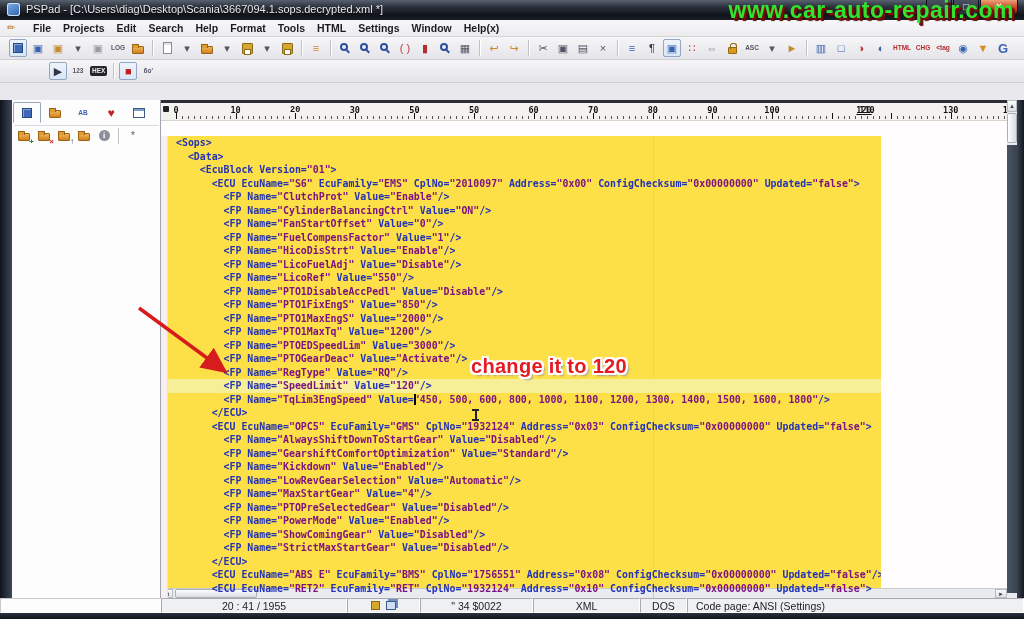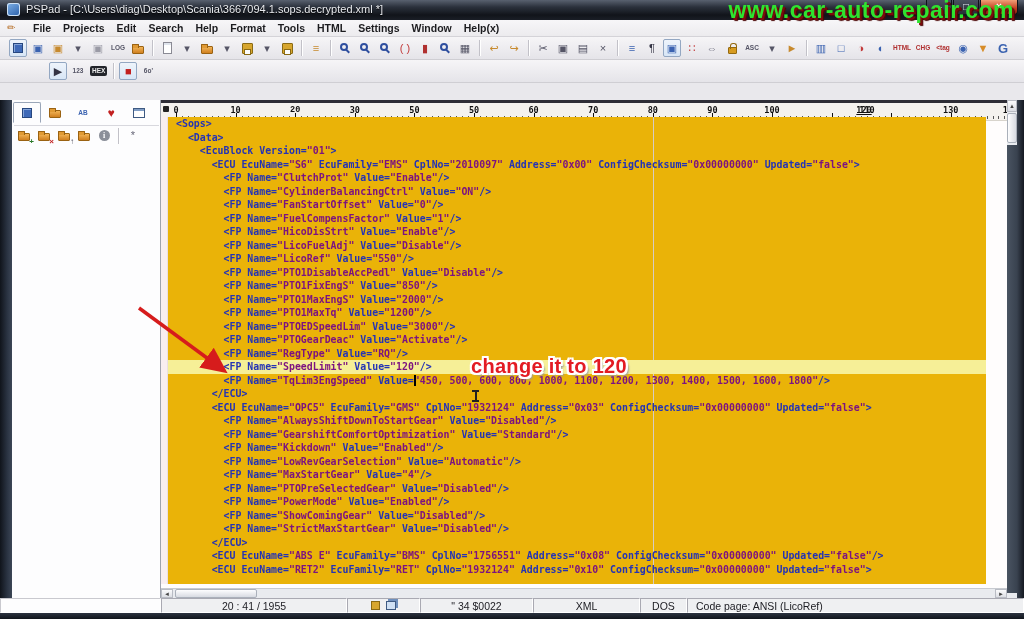--- a/index.html
+++ b/index.html
@@ -76,21 +76,21 @@
   .tindent{width:16px;height:16px;border-left:1px dotted #a0a0a8;border-bottom:1px dotted #a0a0a8;margin-left:7px;margin-bottom:8px}
 
   
   #editor{position:absolute;left:161px;top:100px;width:846px;height:498px;background:#fffdfd;overflow:hidden}
   #ruler{position:absolute;left:0;top:0;width:846px;height:21px;background:#f4f2ee;border-top:3px solid #2e2e36;border-bottom:1px solid #d8d4cc}
   #ruler::before{content:"";position:absolute;left:2px;top:3px;width:6px;height:6px;background:#222;border-radius:1px}
   .rnum{position:absolute;top:2px;transform:translateX(-50%);font-family:"DejaVu Sans Mono",monospace;font-size:8.5px;font-weight:bold;color:#111}
   .ticks{position:absolute;left:14.5px;right:0;bottom:1px;background-repeat:repeat-x}
   .ticks.minor{height:3px;background-image:repeating-linear-gradient(to right,#555 0 1px,transparent 1px 5.96px)}
   .ticks.major{height:6px;background-image:repeating-linear-gradient(to right,#111 0 1px,transparent 1px 59.6px)}
-  #viewport{position:absolute;left:0;top:17px;width:825px;height:467px;overflow:hidden;background:#eab308}
+  #viewport{position:absolute;left:0;top:36px;width:720px;height:467px;overflow:hidden;background:#fde047}
   #gutterstrip{position:absolute;left:0;top:0;width:7px;height:467px;background:#f8eef0;border-right:1px solid #eadfe2;z-index:4}
   #col80{position:absolute;left:492px;top:0;width:1px;height:467px;background:#d6ccc4;z-index:1}
   #code-lines{position:absolute;left:0;top:0;width:100%;z-index:2}
   .cl{height:13.5px;line-height:13.5px;padding-left:15px;white-space:pre;
     font-family:"DejaVu Sans Mono",monospace;font-size:9.9px;font-weight:600;color:#2433b5}
   .cl .v{color:#7c1380}
   .cl.hl{background:#f6ef97}
   #caret{position:absolute;width:1.5px;height:11px;background:#000;z-index:5}
   #ibeam{position:absolute;left:311px;top:273px;width:7px;height:13px;z-index:6}
   #ibeam::before{content:"";position:absolute;left:3px;top:1px;bottom:1px;width:1.5px;background:#222}
@@ -379,21 +379,21 @@
   <div id="statusbar">
     <div id="seg-spacer" class="sseg"></div>
     <div class="sseg" style="width:186px">20 : 41 / 1955</div>
     <div class="sseg" style="width:73px">
       <span class="st-disk"></span>
       <span class="st-pages"></span>
     </div>
     <div class="sseg" style="width:113px">" 34 $0022</div>
     <div class="sseg" style="width:107px">XML</div>
     <div class="sseg" style="width:47px">DOS</div>
-    <div class="sseg left" style="flex:1">Code page: ANSI (LicoRef)</div>
+    <div class="sseg left" style="flex:1">Code page: ANSI (Settings)</div>
   </div>
 
   <div id="bottomborder"></div>
 
   <svg id="arrow-overlay" width="1024" height="619" viewBox="0 0 1024 619">
     <defs>
       <marker id="ah" markerWidth="8" markerHeight="8" refX="5.5" refY="3.5" orient="auto">
         <polygon points="0,0 7.5,3.5 0,7" fill="#d61c1c"></polygon>
       </marker>
     </defs>

